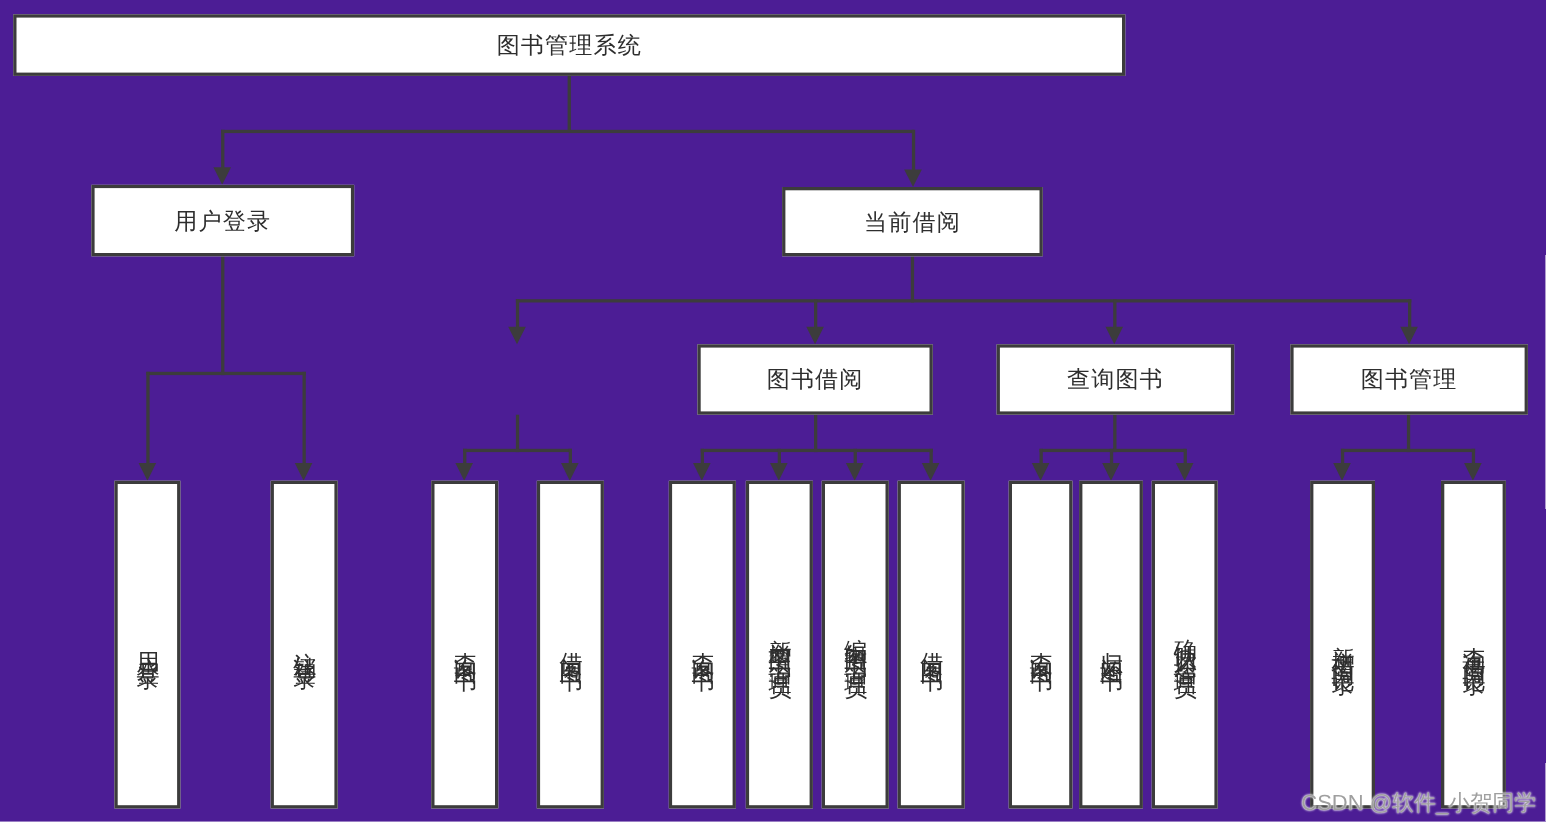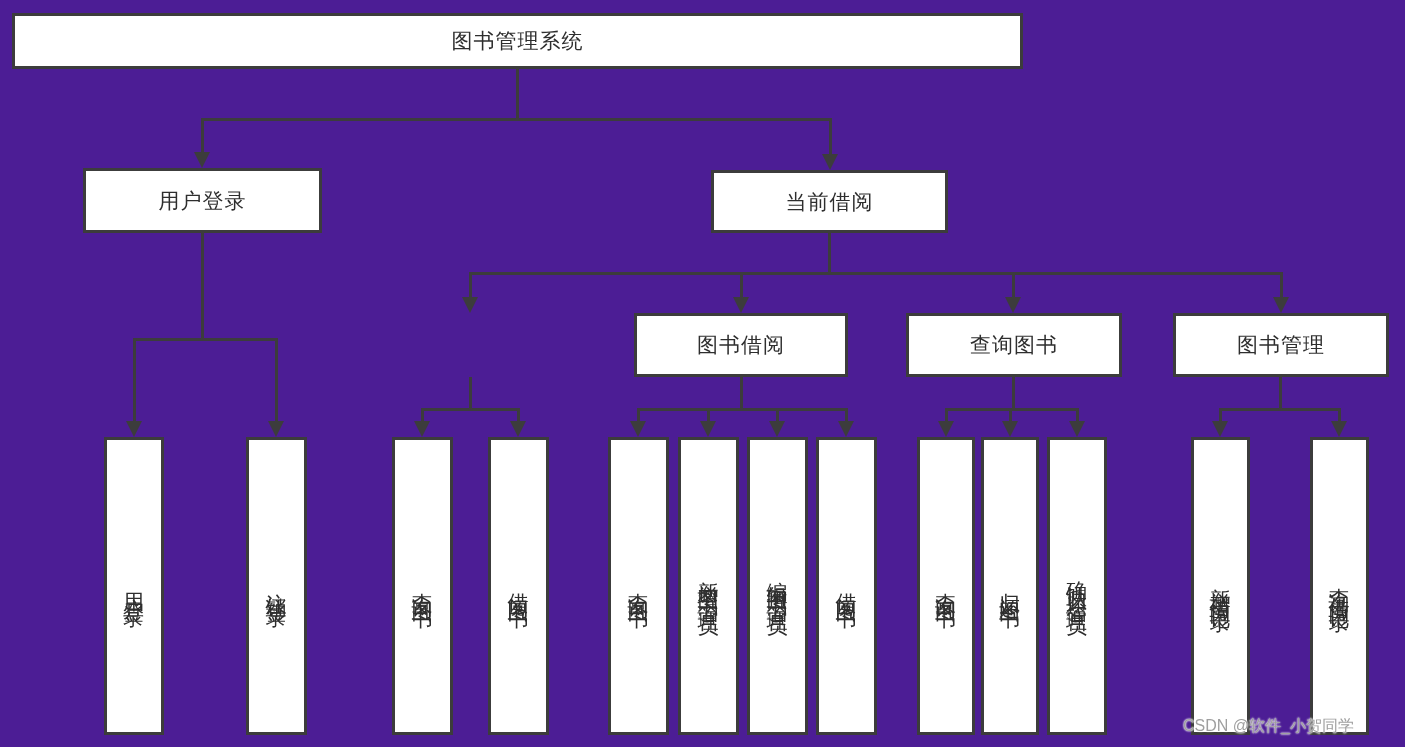--- a/index.html
+++ b/index.html
@@ -20,21 +20,21 @@
   .vline, .hline { position:absolute; background:#3c3c3c; z-index:1; }
   .vline { width:3px; }
   .hline { height:3px; }
   .arrow {
     position:absolute; width:0; height:0; z-index:1;
     border-left:8px solid transparent; border-right:8px solid transparent;
     border-top:16px solid #3c3c3c;
   }
   .watermark {
     position:absolute; left:1183px; top:716px; z-index:9;
-    font-size:16px; color:#9f9f9f; text-shadow:0 0 2px #ffffff, 0 0 2px #ffffff;
+    font-size:20px; color:#9f9f9f; text-shadow:0 0 2px #ffffff, 0 0 2px #ffffff;
     white-space:nowrap;
   }
 </style>
 </head>
 <body>
 
 <div class="canvas">
 
   <div class="box" style="left:12px; top:13px; width:1011px; height:56px;">图书管理系统</div>
 

